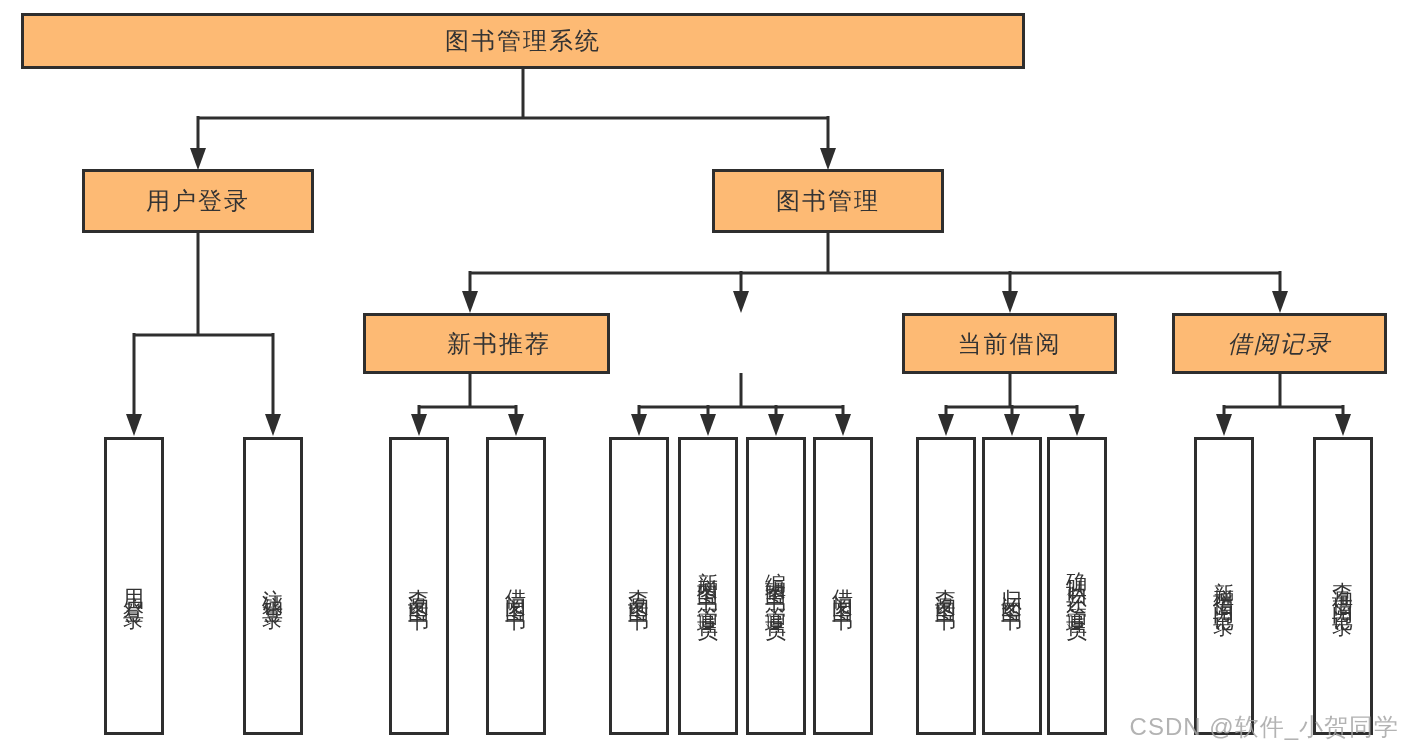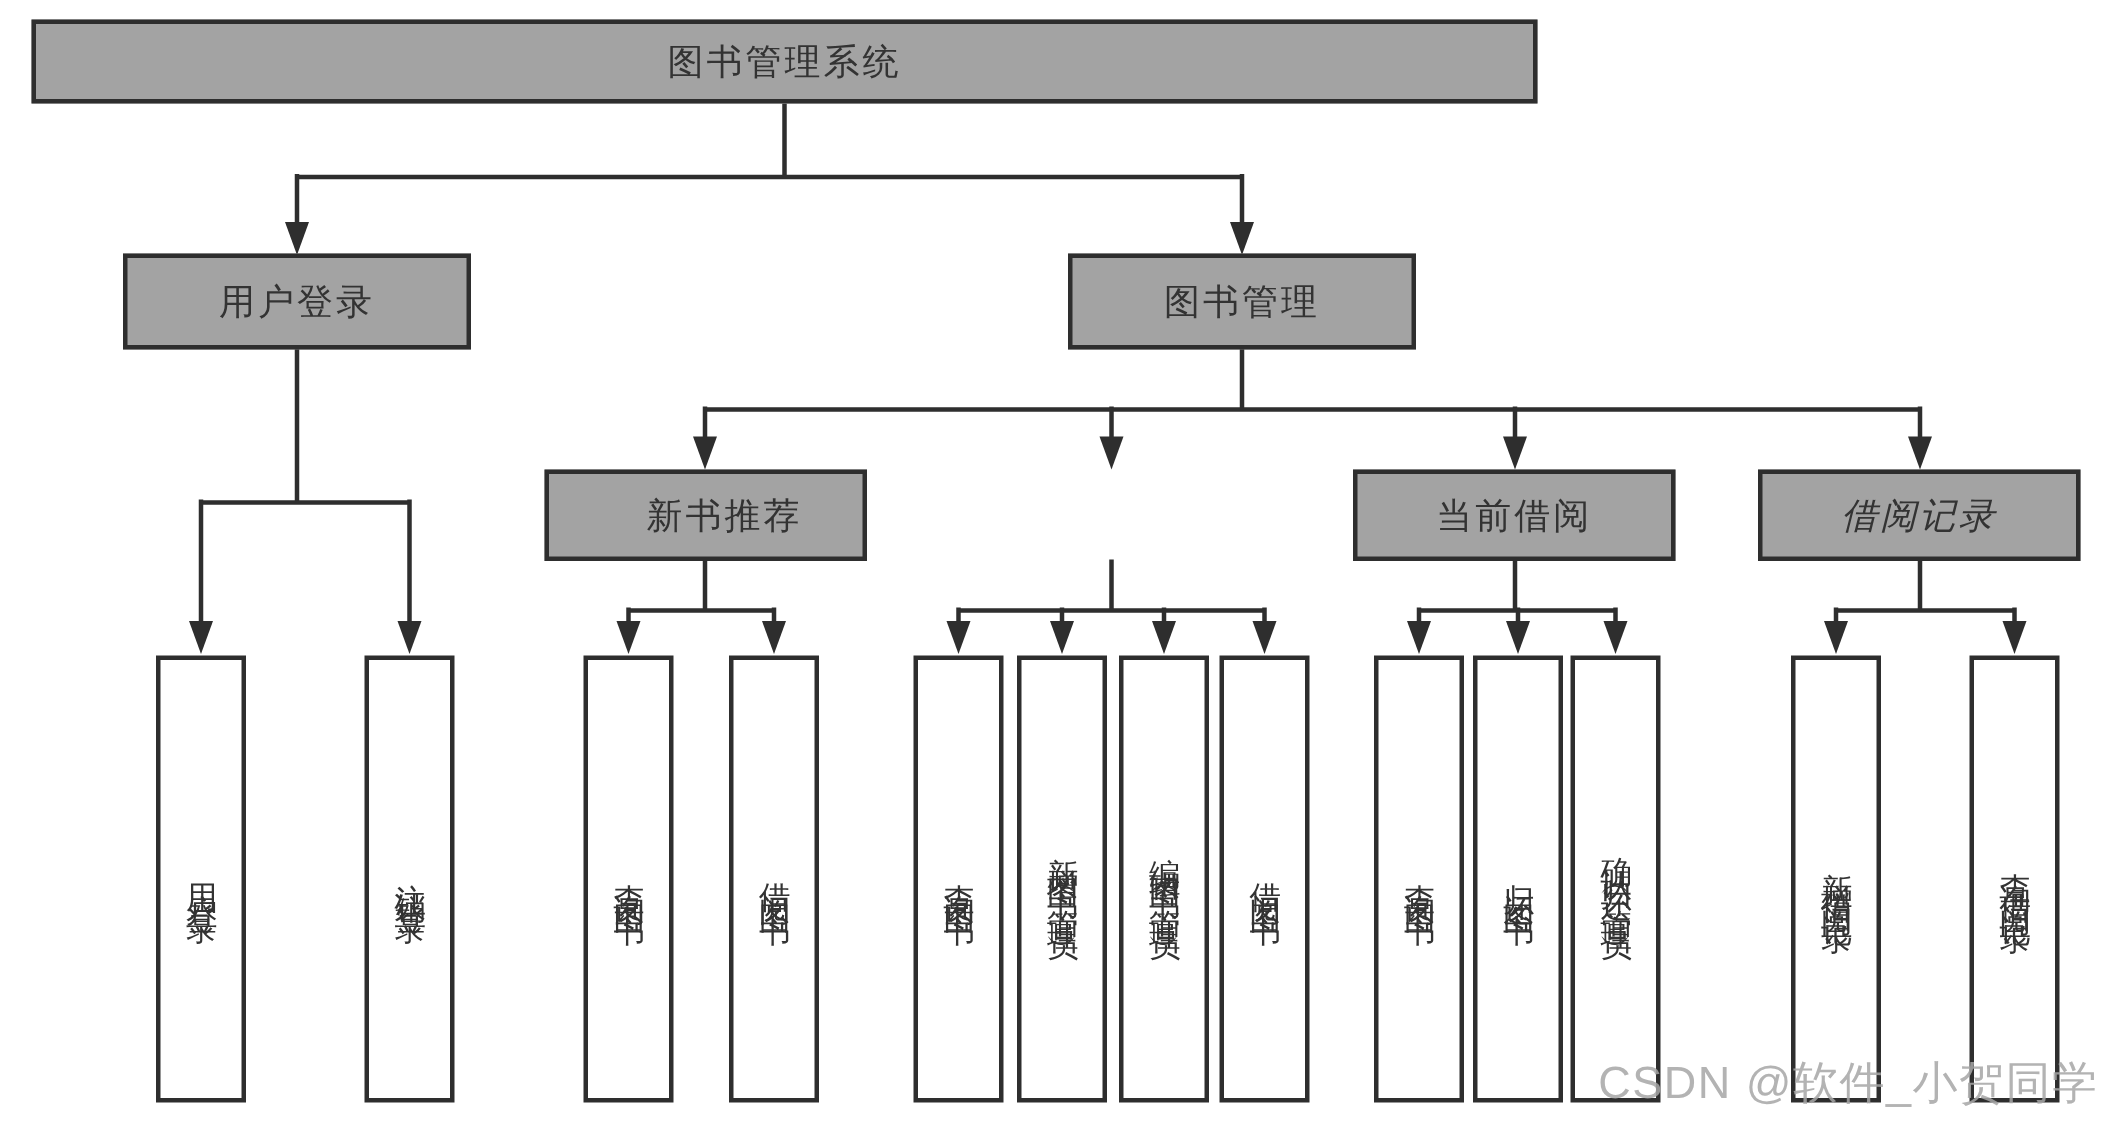--- a/index.html
+++ b/index.html
@@ -2,38 +2,38 @@
 <html><head>
 <meta charset="utf-8">
 <style>
   html,body{margin:0;padding:0;background:#fff;}
   #canvas{
     position:relative;width:1405px;height:747px;background:#ffffff;
     font-family:"Liberation Sans","DejaVu Sans",sans-serif;overflow:hidden;
   }
   #connectors{position:absolute;left:0;top:0;width:1405px;height:747px;z-index:1;}
   .hbox{
-    position:absolute;background:#a3a3a3;border:3px solid #2e2e2e;box-sizing:border-box;
+    position:absolute;background:#fdba74;border:3px solid #2e2e2e;box-sizing:border-box;
     display:flex;align-items:center;justify-content:center;
     font-size:24px;color:#333333;letter-spacing:2px;z-index:2;
   }
   .hbox.root{border-width:3px;}
   .vbox{
     position:absolute;top:437px;width:60px;height:298px;
     background:#ffffff;border:3px solid #2e2e2e;box-sizing:border-box;
     display:flex;align-items:center;justify-content:center;z-index:2;
   }
   .vbox span{
     writing-mode:vertical-rl;text-orientation:mixed;
     font-size:21px;color:#333333;letter-spacing:7px;line-height:1;
     white-space:nowrap;
   }
   #watermark{
     position:absolute;right:6px;bottom:4px;z-index:5;
-    font-size:30px;color:#a6a6a6;opacity:.85;letter-spacing:1px;
+    font-size:24px;color:#a6a6a6;opacity:.85;letter-spacing:1px;
   }
 </style>
 </head>
 <body>
 
 <div id="canvas">
 
   <svg id="connectors" viewBox="0 0 1405 747" xmlns="http://www.w3.org/2000/svg">
     <g stroke="#2e2e2e" stroke-width="3" fill="none">
 
@@ -79,21 +79,21 @@
       <polygon points="1216,414 1232,414 1224,436"></polygon>
       <polygon points="1335,414 1351,414 1343,436"></polygon>
     </g>
   </svg>
 
   <div class="hbox root" style="left:21px;top:13px;width:1004px;height:56px;">图书管理系统</div>
 
   <div class="hbox" style="left:82px;top:169px;width:232px;height:64px;">用户登录</div>
   <div class="hbox" style="left:712px;top:169px;width:232px;height:64px;">图书管理</div>
 
-  <div class="hbox" style="left:363px;top:313px;width:215px;height:61px;padding-left:25px;">新书推荐</div>
+  <div class="hbox" style="left:363px;top:313px;width:247px;height:61px;padding-left:25px;">新书推荐</div>
   <div class="hbox" style="left:902px;top:313px;width:215px;height:61px;">当前借阅</div>
   <div class="hbox" style="left:1172px;top:313px;width:215px;height:61px;font-style:italic;">借阅记录</div>
 
   <div class="vbox" style="left:104px;">
     <span>用户登录</span>
   </div>
   <div class="vbox" style="left:243px;">
     <span>注销登录</span>
   </div>
 

